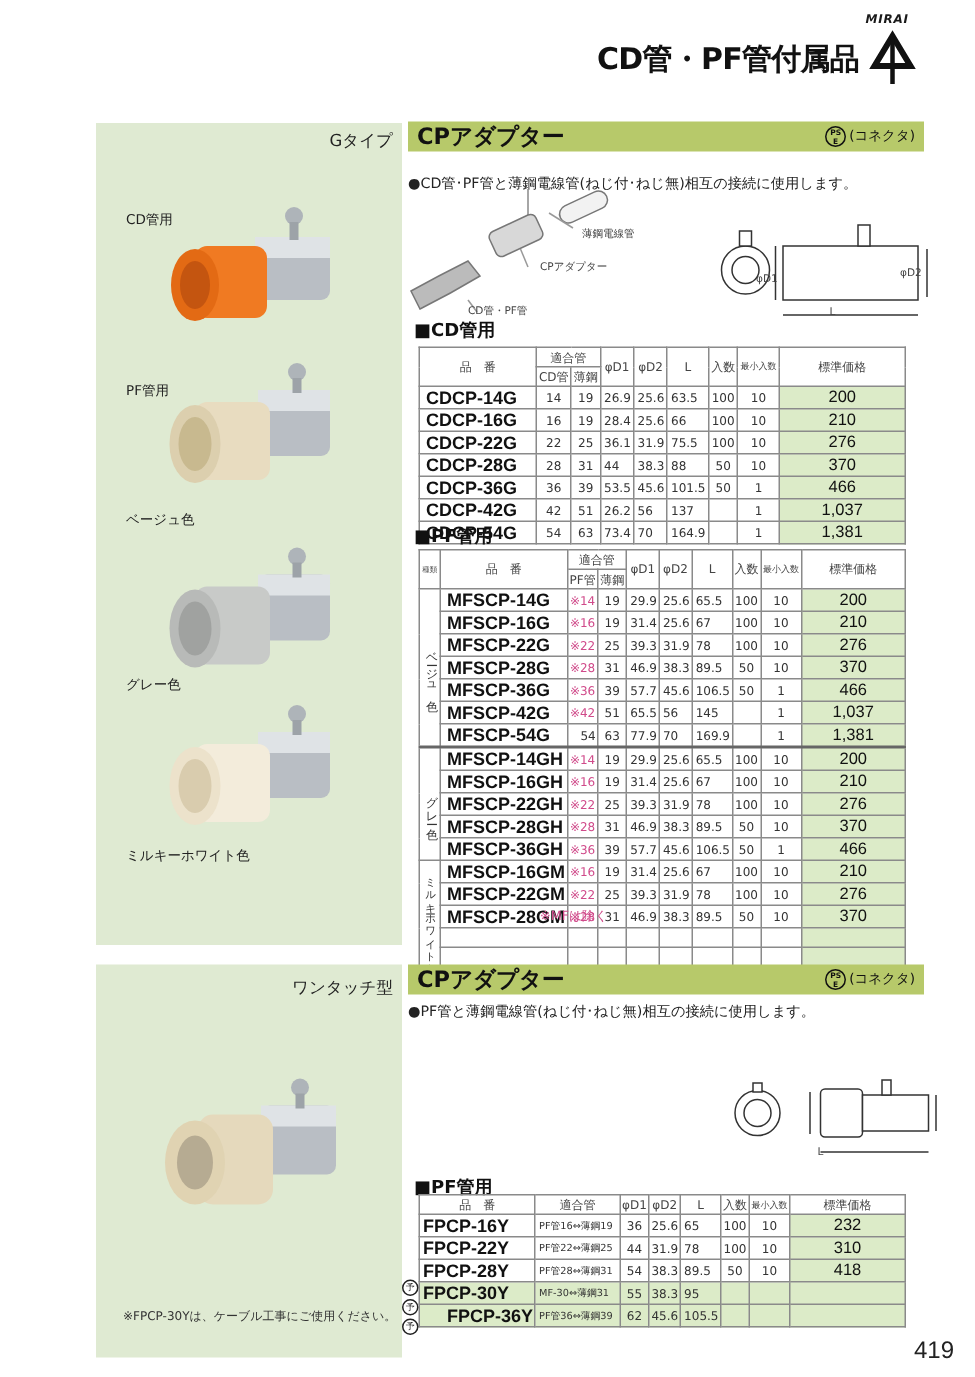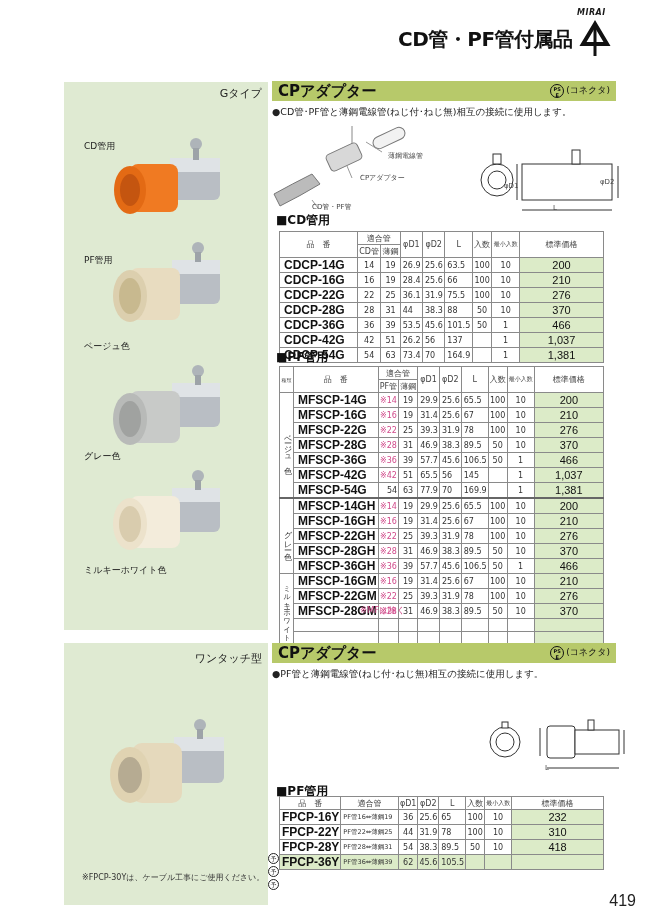--- a/index.html
+++ b/index.html
@@ -120,21 +120,21 @@
   <div class="left-note" style="left:18px;top:229px;">※FPCP-30Yは、ケーブル工事にご使用ください。</div>
 </div>
 
 <div class="band" style="top:81px;">
   <span class="band-title">CPアダプター</span>
   <span class="band-pse">
     <span class="pse-icon">PS<br>E</span>
     <span>(コネクタ)</span>
   </span>
 </div>
-<div class="desc" style="top:106px;">●CD管･PF管と薄鋼電線管(ねじ付･ねじ無)相互の接続に使用します。</div>
+<div class="desc" style="top:116px;">●CD管･PF管と薄鋼電線管(ねじ付･ねじ無)相互の接続に使用します。</div>
 
 <svg class="abs" style="left:272px;top:126px;" width="370" height="86" viewBox="0 0 370 86">
   <line x1="80" y1="0" x2="80" y2="20" stroke="#888" stroke-width="1"></line>
   <rect x="100" y="6" width="34" height="12" rx="6" transform="rotate(-25 117 12)" fill="#f2f2f2" stroke="#777"></rect>
   <rect x="55" y="22" width="34" height="18" rx="4" transform="rotate(-25 72 31)" fill="#d8d8d8" stroke="#777"></rect>
   <path d="M2 68 Q20 58 40 48 L48 58 Q28 70 8 80 Z" fill="#bbb" stroke="#777"></path>
   <line x1="94" y1="16" x2="110" y2="26" stroke="#999"></line>
   <line x1="75" y1="40" x2="80" y2="52" stroke="#999"></line>
   <line x1="40" y1="74" x2="46" y2="82" stroke="#999"></line>
   <circle cx="225" cy="54" r="16" fill="#fff" stroke="#333"></circle>
@@ -524,21 +524,31 @@
         <td class="code" style="padding-left:2px;">FPCP-28Y</td>
         <td class="l" style="font-size:6.5px;">PF管28⇔薄鋼31</td>
         <td>54</td>
         <td>38.3</td>
         <td class="l">89.5</td>
         <td>50</td>
         <td>10</td>
         <td class="price">418</td>
       </tr>
   <tr class="green">
-        <td class="code" style="padding-left:2px;">FPCP-36Y</td>
+        <td class="code" style="padding-left:2px;">FPCP-30Y</td>
+        <td class="l" style="font-size:6.5px;">MF-30⇔薄鋼31</td>
+        <td>55</td>
+        <td>38.3</td>
+        <td class="l">95</td>
+        <td></td>
+        <td></td>
+        <td class="price"></td>
+      </tr>
+  <tr class="green">
+        <td class="code" style="padding-left:18px;">FPCP-36Y</td>
         <td class="l" style="font-size:6.5px;">PF管36⇔薄鋼39</td>
         <td>62</td>
         <td>45.6</td>
         <td class="l">105.5</td>
         <td></td>
         <td></td>
         <td class="price"></td>
       </tr>
 </tbody>
   </table>

